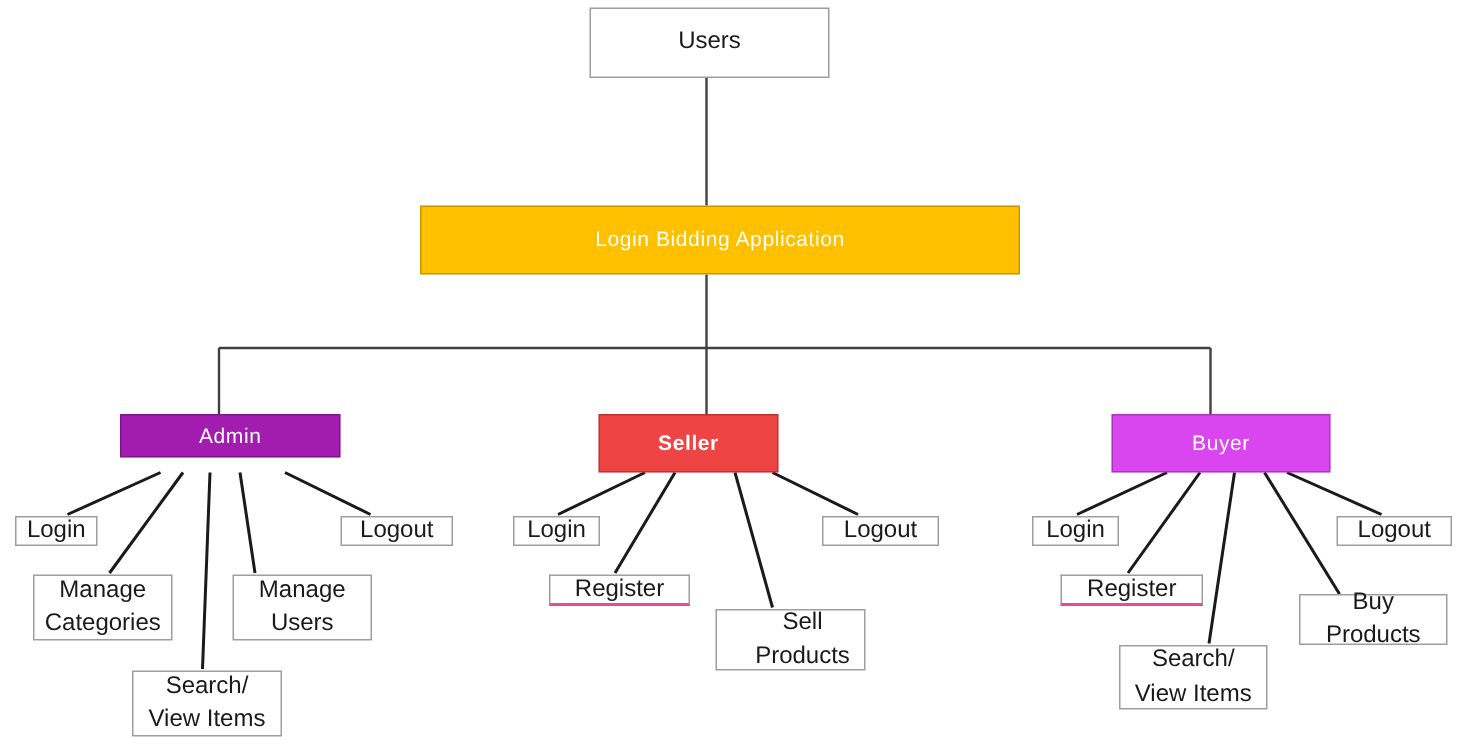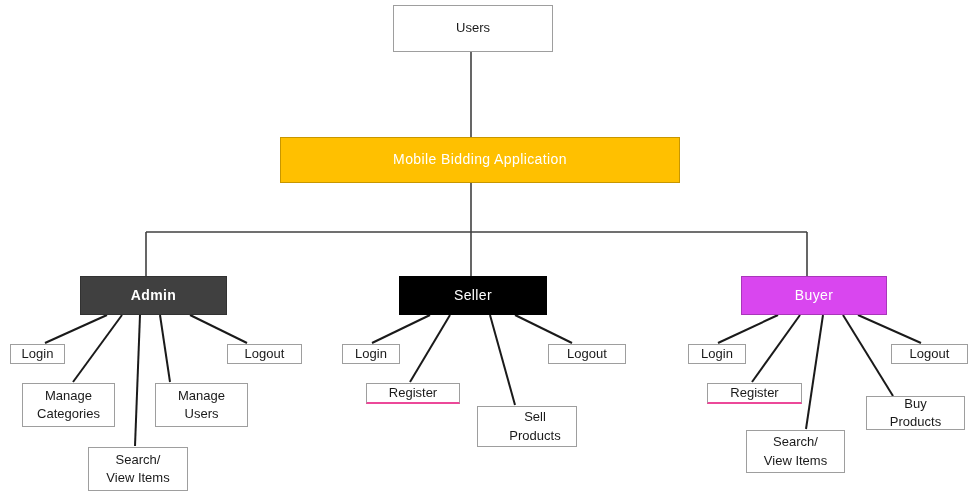--- a/index.html
+++ b/index.html
@@ -15,21 +15,21 @@
   #wires { position: absolute; left: 0; top: 0; width: 976px; height: 498px; }
   .box {
     position: absolute;
     box-sizing: border-box;
     display: flex;
     align-items: center;
     justify-content: center;
     text-align: center;
     white-space: pre-line;
     color: #1a1a1a;
-    font-size: 13px;
+    font-size: 16px;
     line-height: 1.4;
     background: #ffffff;
   }
   .plain  { border: 1px solid #9e9e9e; }
   .role   { color: #ffffff; font-size: 14px; letter-spacing: 0.4px; border: 1px solid rgba(0,0,0,0.22); }
   .reg    { border-bottom: 2px solid #ec4899; }
 </style>
 </head>
 <body>
 
@@ -60,25 +60,25 @@
       <line x1="778" y1="315" x2="718" y2="343"></line>
       <line x1="800" y1="315" x2="752" y2="382"></line>
       <line x1="823" y1="315" x2="806" y2="429"></line>
       <line x1="843" y1="315" x2="893" y2="396"></line>
       <line x1="858" y1="315" x2="921" y2="343"></line>
     </g>
   </svg>
 
   <div class="box plain" style="left:393px; top:5px; width:160px; height:47px;">Users</div>
 
-  <div class="box role" style="left: 280px; top: 137px; width: 400px; height: 46px; background-color: rgb(255, 192, 0);">Mobile Bidding Application</div>
+  <div class="box role" style="left: 280px; top: 137px; width: 400px; height: 46px; background-color: rgb(255, 192, 0);">Login Bidding Application</div>
 
-  <div class="box role" style="left: 80px; top: 276px; width: 147px; height: 39px; background-color: #404040; font-weight: bold;">Admin</div>
+  <div class="box role" style="left: 80px; top: 276px; width: 147px; height: 29px; background-color: #a21caf;">Admin</div>
 
-  <div class="box role" style="left: 399px; top: 276px; width: 148px; height: 39px; background-color: #000000;">Seller</div>
+  <div class="box role" style="left: 399px; top: 276px; width: 120px; height: 39px; background-color: #ef4444; font-weight: bold;">Seller</div>
 
   <div class="box role" style="left: 741px; top: 276px; width: 146px; height: 39px; background-color: #d946ef;">Buyer</div>
 
   <div class="box plain" style="left:10px;  top:344px; width:55px;  height:20px;">Login</div>
   <div class="box plain" style="left:22px;  top:383px; width:93px;  height:44px;">Manage
 Categories</div>
   <div class="box plain" style="left:155px; top:383px; width:93px;  height:44px;">Manage
 Users</div>
   <div class="box plain" style="left:88px;  top:447px; width:100px; height:44px;">Search/
 View Items</div>

